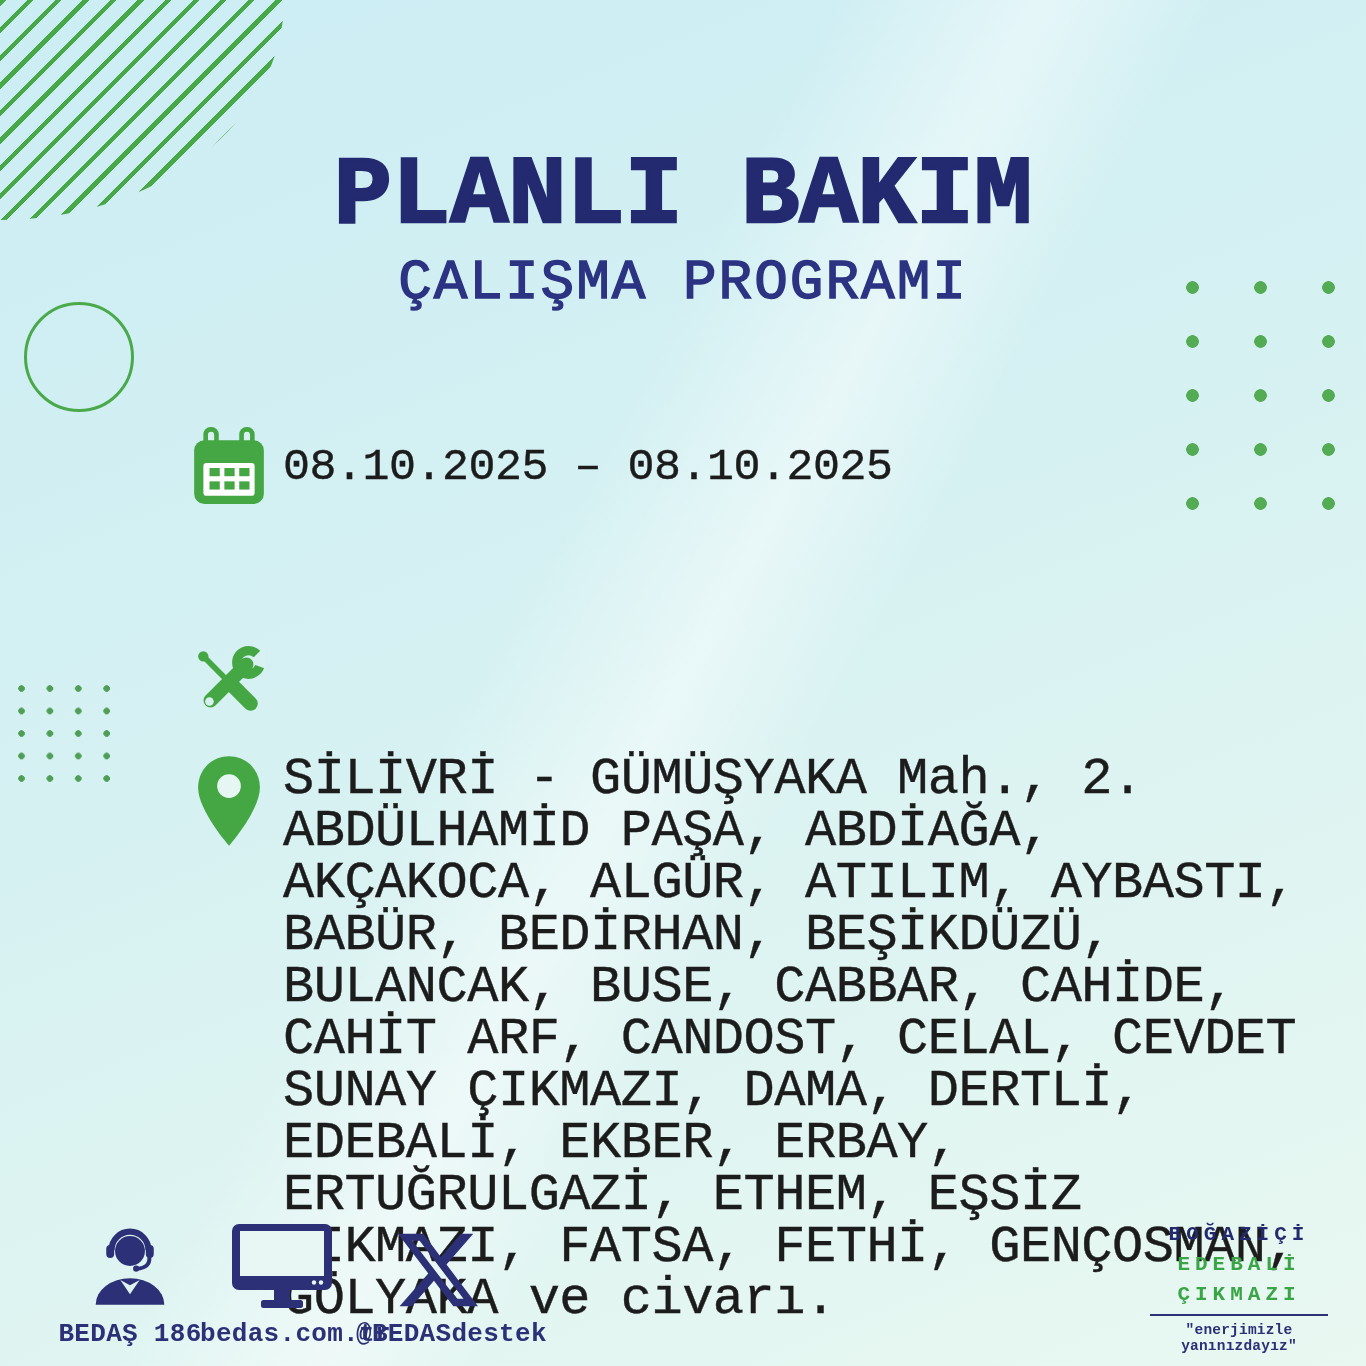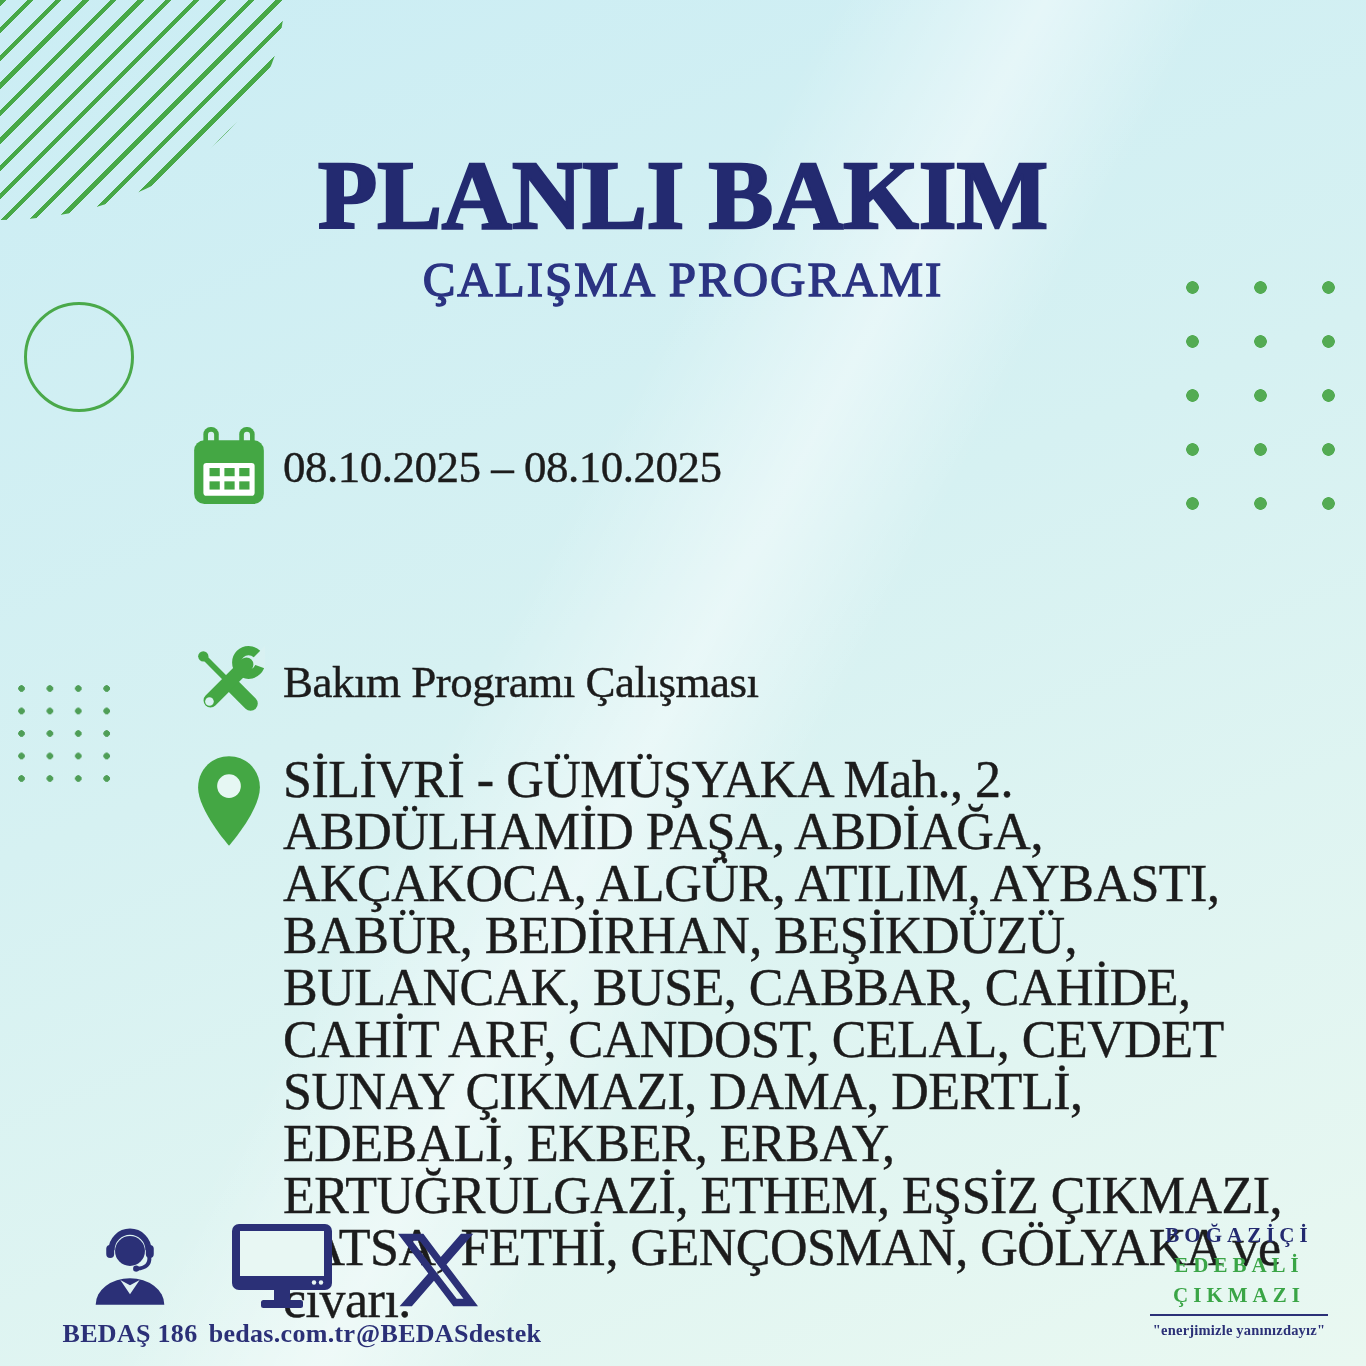--- a/index.html
+++ b/index.html
@@ -1,18 +1,18 @@
 <!DOCTYPE html>
 <html><head>
 <meta charset="utf-8">
 <style>
   html,body { margin:0; padding:0; background:#ffffff; }
   .poster {
     position:relative; width:1366px; height:1366px; overflow:hidden;
-    font-family:Liberation Serif, serif;
+    font-family:Liberation Mono, monospace;
     background:
       linear-gradient(118deg, rgba(255,255,255,0) 40%, rgba(255,255,255,.45) 50%, rgba(255,255,255,0) 58%),
       linear-gradient(158deg, #cbedf4 0%, #d6f1f2 45%, #e9f8f1 100%);
   }
   
   .stripes {
     position:absolute; top:0; left:0; width:284px; height:220px;
     background:repeating-linear-gradient(135deg, #47a847 0 4.5px, rgba(0,0,0,0) 4.5px 19.5px);
     border-radius:0 0 100% 0;
   }
@@ -31,21 +31,21 @@
     background-size:28.4px 22.5px;
   }
   
   .title {
     position:absolute; left:0; right:0; top:146px; text-align:center;
     font-size:97px; line-height:1.04; font-weight:700; color:#232a70;
     -webkit-text-stroke:2.5px #232a70; letter-spacing:0px;
   }
   .subtitle {
     position:absolute; left:0; right:0; top:254px; text-align:center;
-    font-size:49px; line-height:1.05; font-weight:400; color:#2b3382;
+    font-size:56px; line-height:1.05; font-weight:400; color:#2b3382;
     -webkit-text-stroke:1.4px #2b3382; letter-spacing:2px;
   }
   
   .row { position:absolute; left:188px; display:flex; align-items:center; gap:13px; }
   .ic  { width:82px; flex:0 0 82px; display:flex; justify-content:center; align-items:center; }
   .txt { color:#1c1c1c; font-size:45px; letter-spacing:-0.5px; -webkit-text-stroke:0.4px #1c1c1c; white-space:nowrap; }
   #row-date { top:424px; height:86px; }
   #row-time { top:546px; height:76px; }
   #row-work { top:642px; height:80px; }
   #row-loc  { top:754px; align-items:flex-start; }
@@ -106,21 +106,20 @@
       <svg width="72" height="72" viewBox="0 0 70 70">
         <circle cx="10" cy="10" r="5" fill="#44a744"></circle>
         <line x1="10" y1="10" x2="40" y2="40" stroke="#44a744" stroke-width="5.5" stroke-linecap="round"></line>
         <line x1="40" y1="40" x2="56" y2="56" stroke="#44a744" stroke-width="14" stroke-linecap="round"></line>
         <circle cx="54" cy="16" r="11.5" fill="none" stroke="#44a744" stroke-width="9"></circle>
         <polygon points="54,16 72,-2 76,24" fill="#d9f1f2"></polygon>
         <line x1="52" y1="18" x2="17" y2="53" stroke="#44a744" stroke-width="13.5" stroke-linecap="round"></line>
         <circle cx="16" cy="54" r="4.2" fill="#d9f1f2"></circle>
       </svg>
     </span>
-    <span class="txt">Bakım Programı Çalışması</span>
   </div>
 
   <div class="row" id="row-loc">
     <span class="ic">
       <svg width="68" height="95" viewBox="0 0 66 92">
         <path d="M33 2 C16 2 3 15.5 3 32.5 C3 55 33 89 33 89 s30 -34 30 -56.5 C63 15.5 50 2 33 2 z" fill="#44a744"></path>
         <circle cx="33" cy="31" r="11.5" fill="#e6f7f3"></circle>
       </svg>
     </span>
     <span class="txt loc-text">SİLİVRİ - GÜMÜŞYAKA Mah., 2. ABDÜLHAMİD PAŞA, ABDİAĞA, AKÇAKOCA, ALGÜR, ATILIM, AYBASTI, BABÜR, BEDİRHAN, BEŞİKDÜZÜ, BULANCAK, BUSE, CABBAR, CAHİDE, CAHİT ARF, CANDOST, CELAL, CEVDET SUNAY ÇIKMAZI, DAMA, DERTLİ, EDEBALİ, EKBER, ERBAY, ERTUĞRULGAZİ, ETHEM, EŞSİZ ÇIKMAZI, FATSA, FETHİ, GENÇOSMAN, GÖLYAKA ve civarı.</span>

